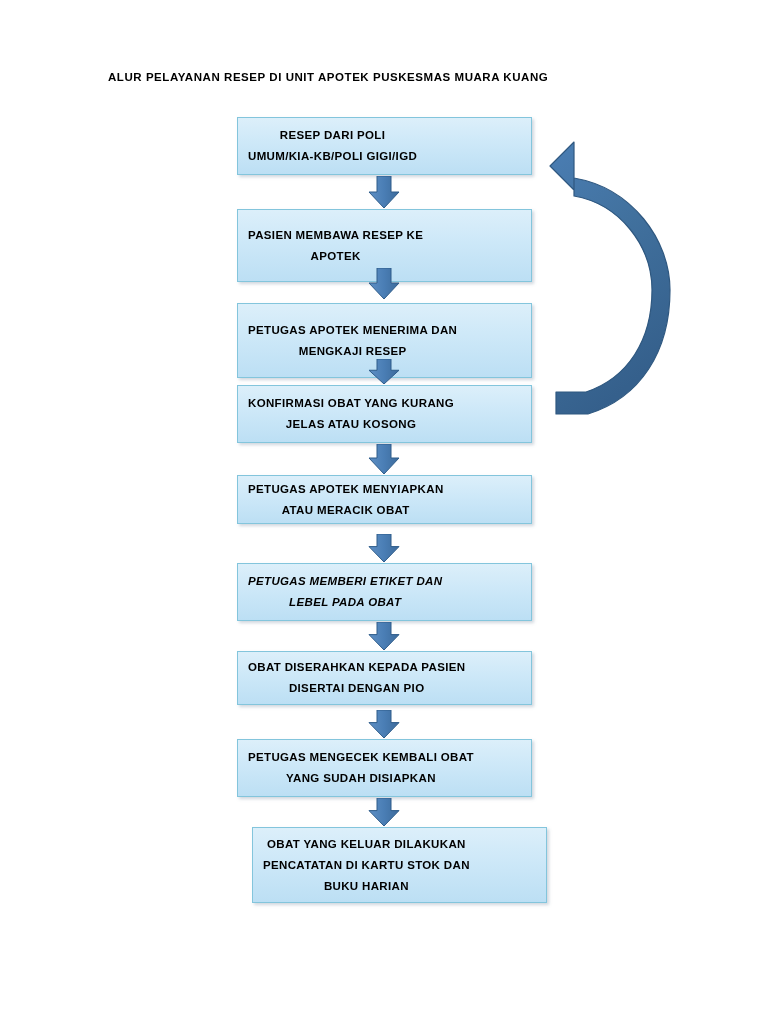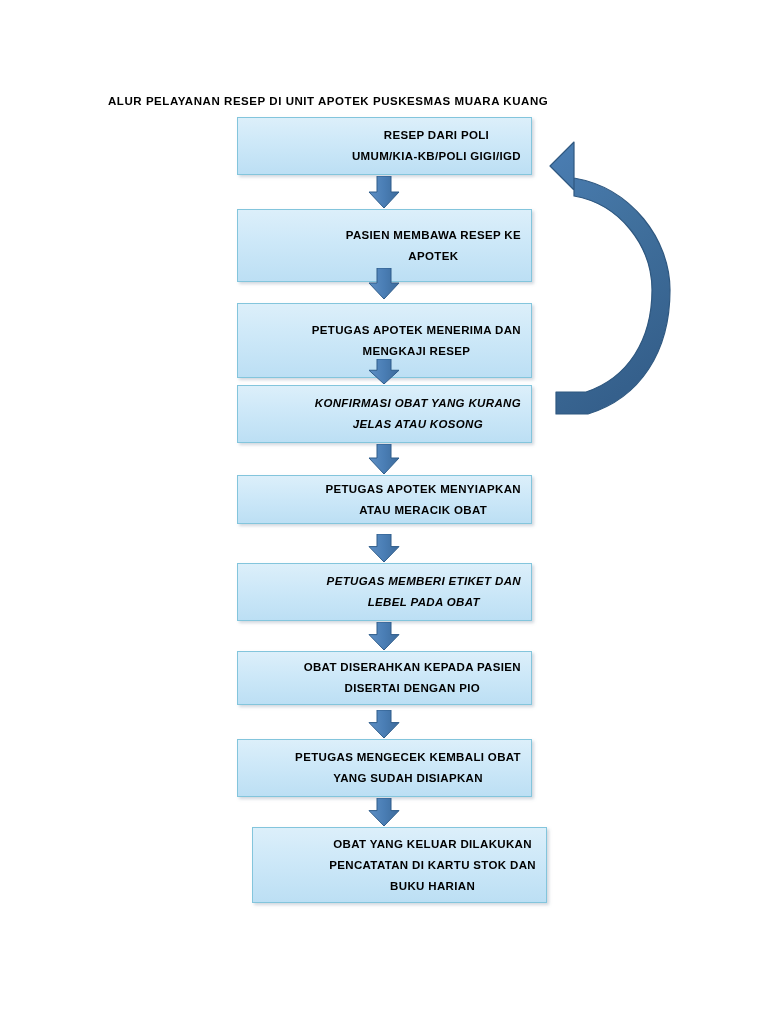--- a/index.html
+++ b/index.html
@@ -24,33 +24,32 @@
   #chart-title {
     position: absolute;
     left: 108px;
     top: 71px;
     font-size: 11.5px;
     font-weight: bold;
     color: #000000;
     letter-spacing: 0.55px;
     white-space: nowrap;
     font-family: "Liberation Sans", sans-serif;
-    margin-top: 24px;
   }
   .flow-box {
     position: absolute;
     left: 237px;
     width: 295px;
     box-sizing: border-box;
     border: 1px solid #83C5DC;
     background: linear-gradient(to bottom, #DCEFFA 0%, #CDE8F8 45%, #BCDFF4 100%);
     box-shadow: 2px 2px 3px rgba(120,140,160,0.35);
     display: flex;
     align-items: center;
-    justify-content: flex-end;
+    justify-content: flex-start;
     text-align: center;
   }
   .flow-box-label {
     font-size: 11.5px;
     font-weight: bold;
     color: #000000;
     letter-spacing: 0.35px;
     line-height: 21px;
     padding: 0 10px;
     font-family: "Liberation Sans", sans-serif;
@@ -82,21 +81,21 @@
 
   <div class="flow-box" style="top: 117px; height: 58px;">
     <div class="flow-box-label">RESEP DARI POLI<br>UMUM/KIA-KB/POLI GIGI/IGD</div>
   </div>
   <div class="flow-box" style="top: 209px; height: 73px;">
     <div class="flow-box-label">PASIEN MEMBAWA RESEP KE<br>APOTEK</div>
   </div>
   <div class="flow-box" style="top: 303px; height: 75px;">
     <div class="flow-box-label">PETUGAS APOTEK MENERIMA DAN<br>MENGKAJI RESEP</div>
   </div>
-  <div class="flow-box" style="top: 385px; height: 58px; font-style: italic;">
+  <div class="flow-box" style="top: 385px; height: 58px;">
     <div class="flow-box-label">KONFIRMASI OBAT YANG KURANG<br>JELAS ATAU KOSONG</div>
   </div>
   <div class="flow-box" style="top: 475px; height: 49px;">
     <div class="flow-box-label">PETUGAS APOTEK MENYIAPKAN<br>ATAU MERACIK OBAT</div>
   </div>
   <div class="flow-box" style="top: 563px; height: 58px; font-style: italic;">
     <div class="flow-box-label">PETUGAS MEMBERI ETIKET DAN<br>LEBEL PADA OBAT</div>
   </div>
   <div class="flow-box" style="top: 651px; height: 54px;">
     <div class="flow-box-label">OBAT DISERAHKAN KEPADA PASIEN<br>DISERTAI DENGAN PIO</div>

